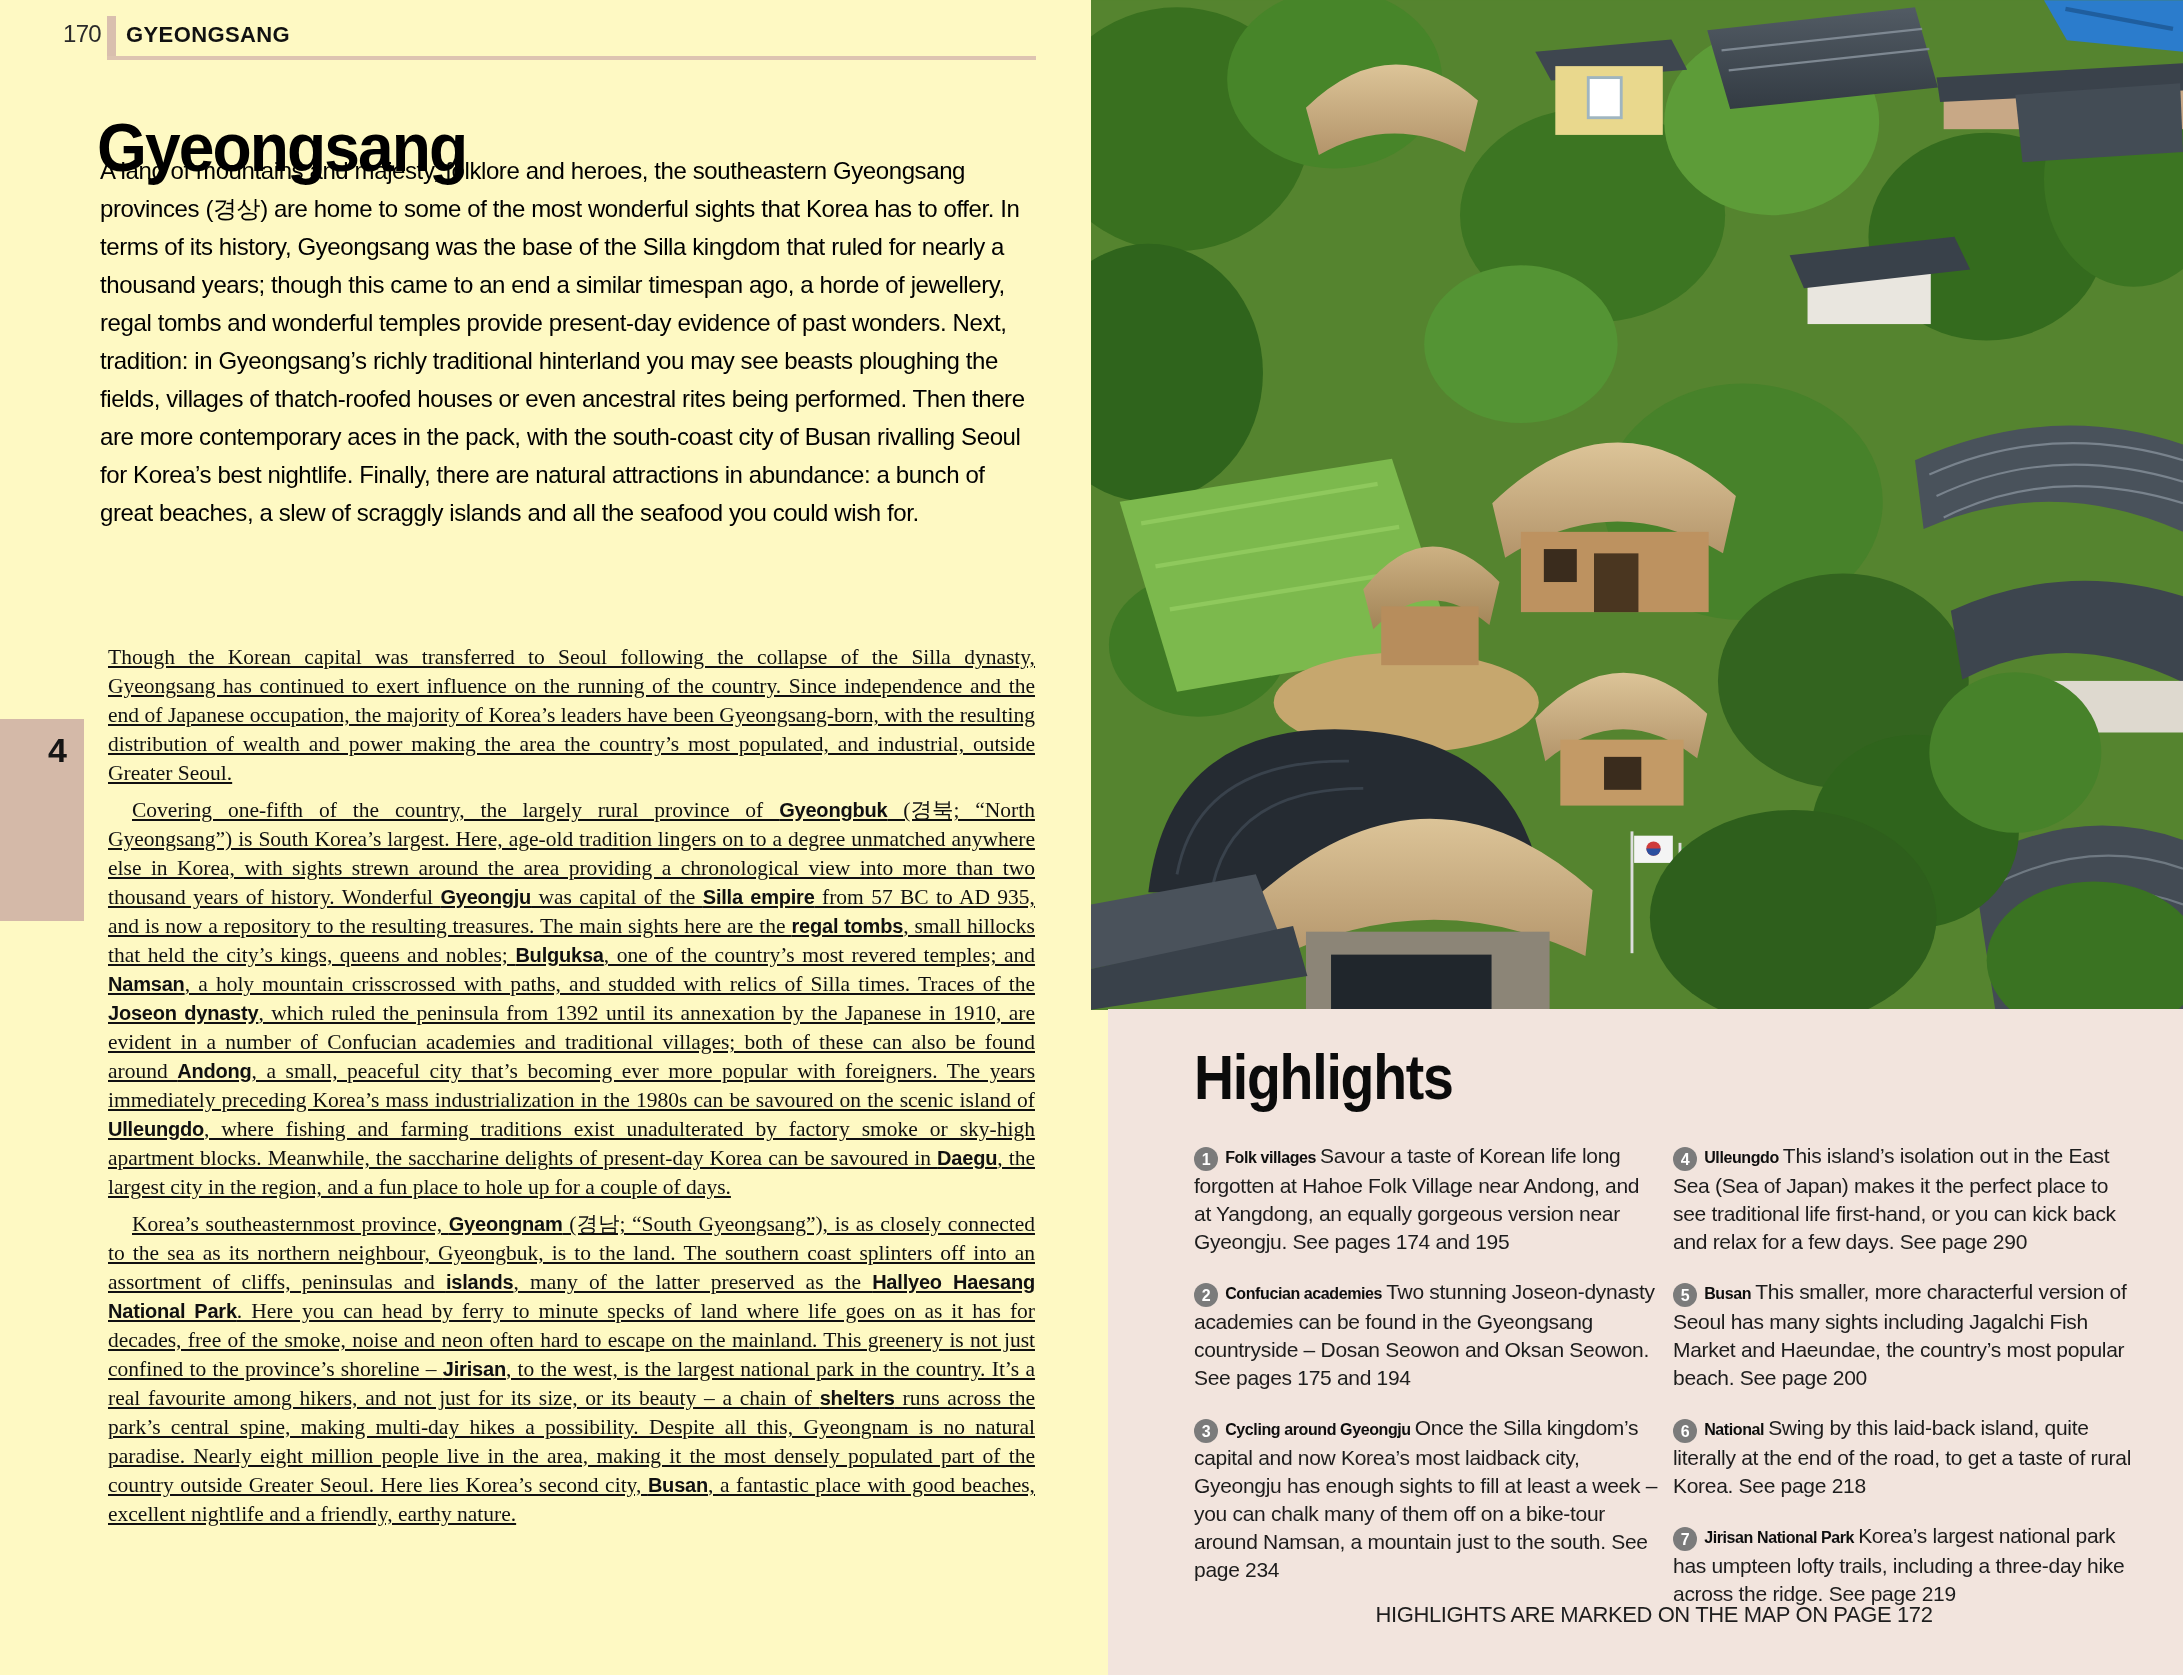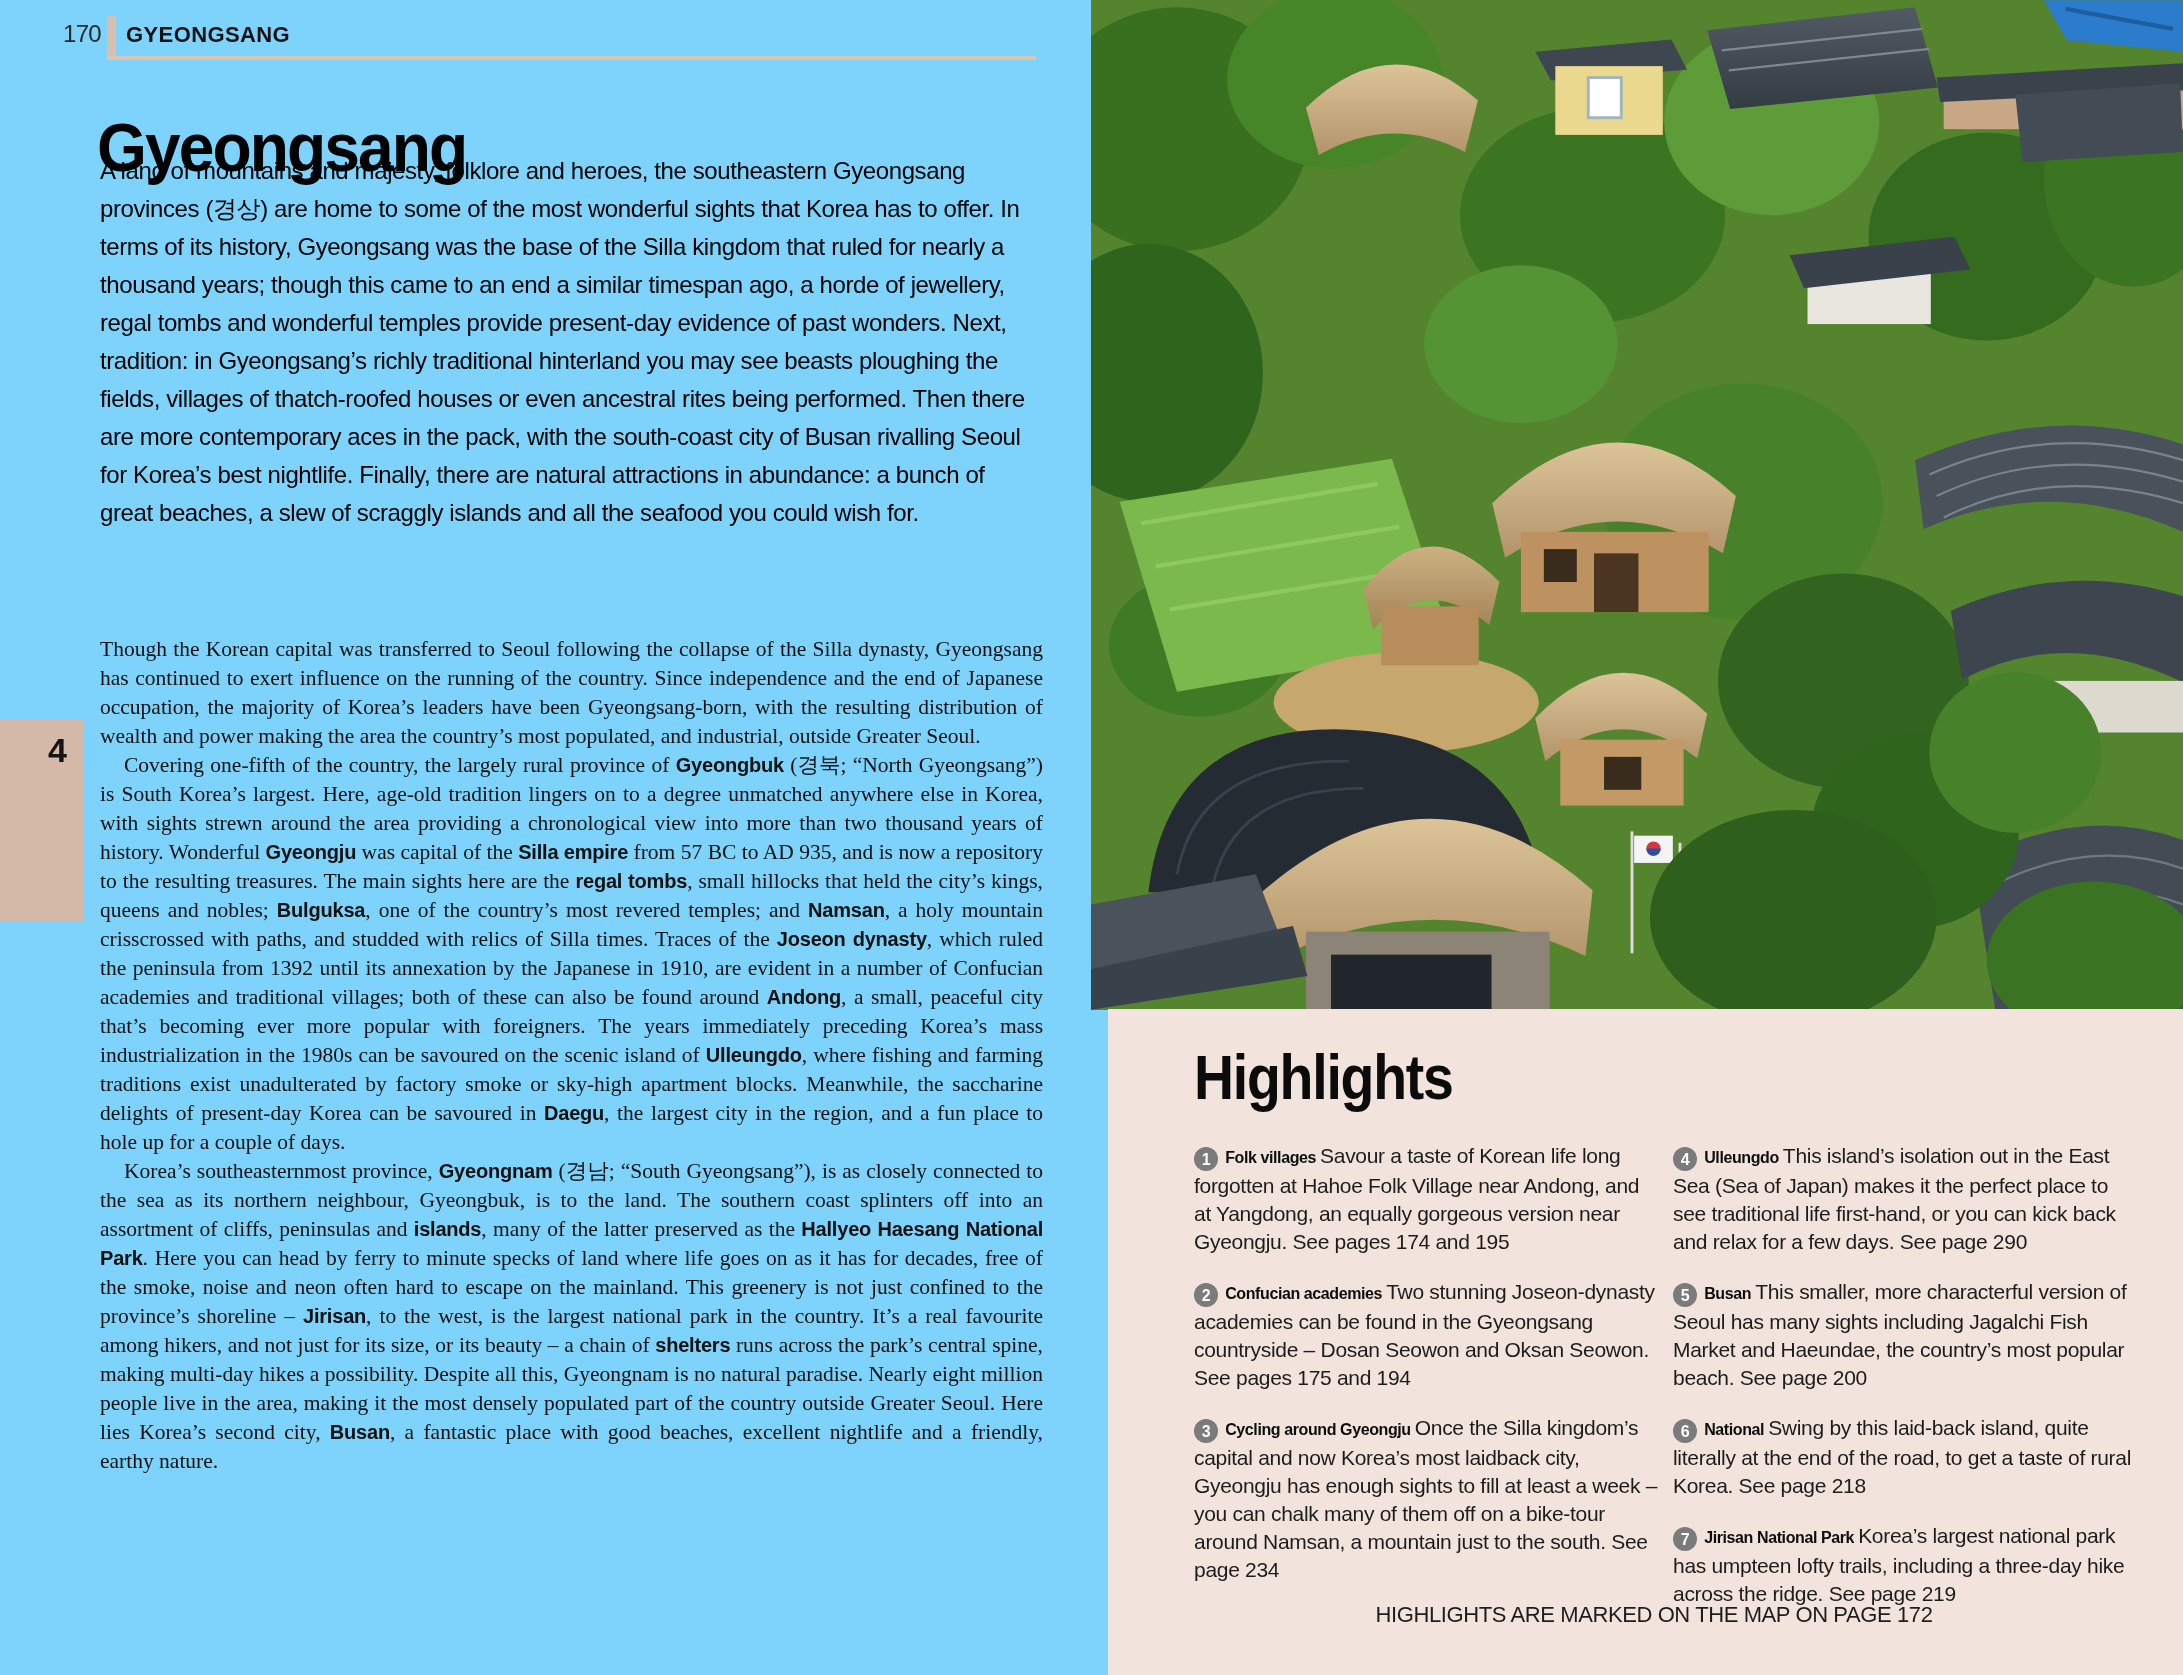--- a/index.html
+++ b/index.html
@@ -1,35 +1,35 @@
 <!DOCTYPE html>
 <html style="font-size:11.5px"><head>
 <meta charset="utf-8">
 <style>
   html,body{margin:0;padding:0;background:#e8e8e8;}
-  .page{position:relative;width:2183px;height:1676px;background:#7dd3fc;overflow:hidden;
+  .page{position:relative;width:2183px;height:1676px;background:#fef9c3;overflow:hidden;
         font-family:"Liberation Sans",sans-serif;color:#141414;}
   
   .hdr-num{position:absolute;left:63px;top:20px;font-size:24px;font-weight:400;
            letter-spacing:-0.7px;color:#2a2a2a;}
   .hdr-bar{position:absolute;left:107px;top:16px;width:8.6px;height:40px;background:#d9bfae;}
   .hdr-section{position:absolute;left:126px;top:21.5px;font-size:22px;font-weight:700;
                letter-spacing:0.4px;color:#111;}
   .hdr-rule{position:absolute;left:107px;top:56px;width:929px;height:3.6px;background:#ddc4b1;}
   
   .chapter-tab{position:absolute;left:0;top:719px;width:84px;height:202px;background:#d4b9a8;}
   .chapter-tab .num{position:absolute;right:17px;top:11.5px;font-size:34px;font-weight:700;color:#151515;}
   
   .page-title{position:absolute;left:97px;top:62px;font-size:69px;font-weight:700;
               letter-spacing:-2.1px;transform:scaleX(.93);transform-origin:left top;color:#000;}
   .intro{position:absolute;left:100px;top:152px;width:933px;font-size:24px;line-height:38px;
          letter-spacing:-0.4px;color:#000;}
   .body-text{position:absolute;left:100px;top:635px;width:943px;font-size:21.5px;line-height:29px;
              font-family:"Liberation Serif",serif;color:#101010;text-align:justify;}
-  .body-text p{margin:0;text-indent:24px;}
+  .body-text p{margin:8px;text-indent:24px;text-decoration:underline;}
   .body-text p.first{text-indent:0;}
   .kw{font-family:"Liberation Sans",sans-serif;font-weight:700;font-size:20px;letter-spacing:-0.2px;}
   
   .photo{position:absolute;left:1091px;top:0;width:1092px;height:1010px;overflow:hidden;background:#55842f;}
   .photo svg{display:block;}
   .photo-caption{position:absolute;left:1652px;top:1009px;width:532px;height:44px;background:#cdb1a2;}
   .photo-caption span{display:block;padding-left:50px;line-height:44px;font-size:20px;font-weight:700;
                       letter-spacing:-0.2px;color:#232323;}
   
   .highlights{position:absolute;left:1091px;top:1009px;width:1092px;height:667px;background:#f2e4dd;margin-left:17px;}

